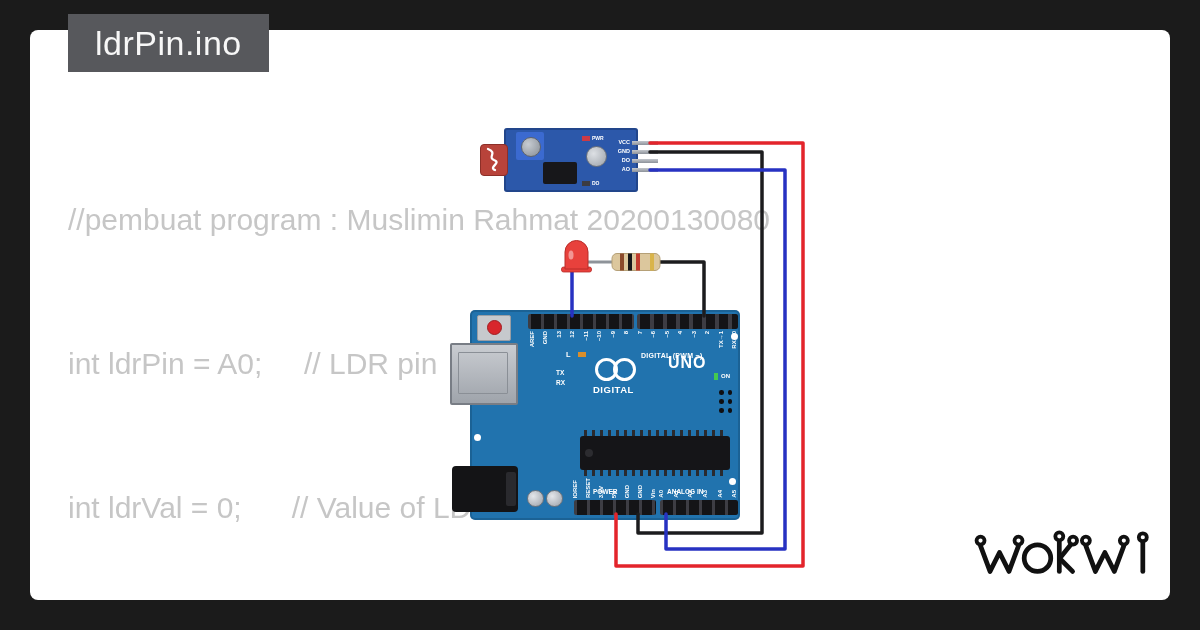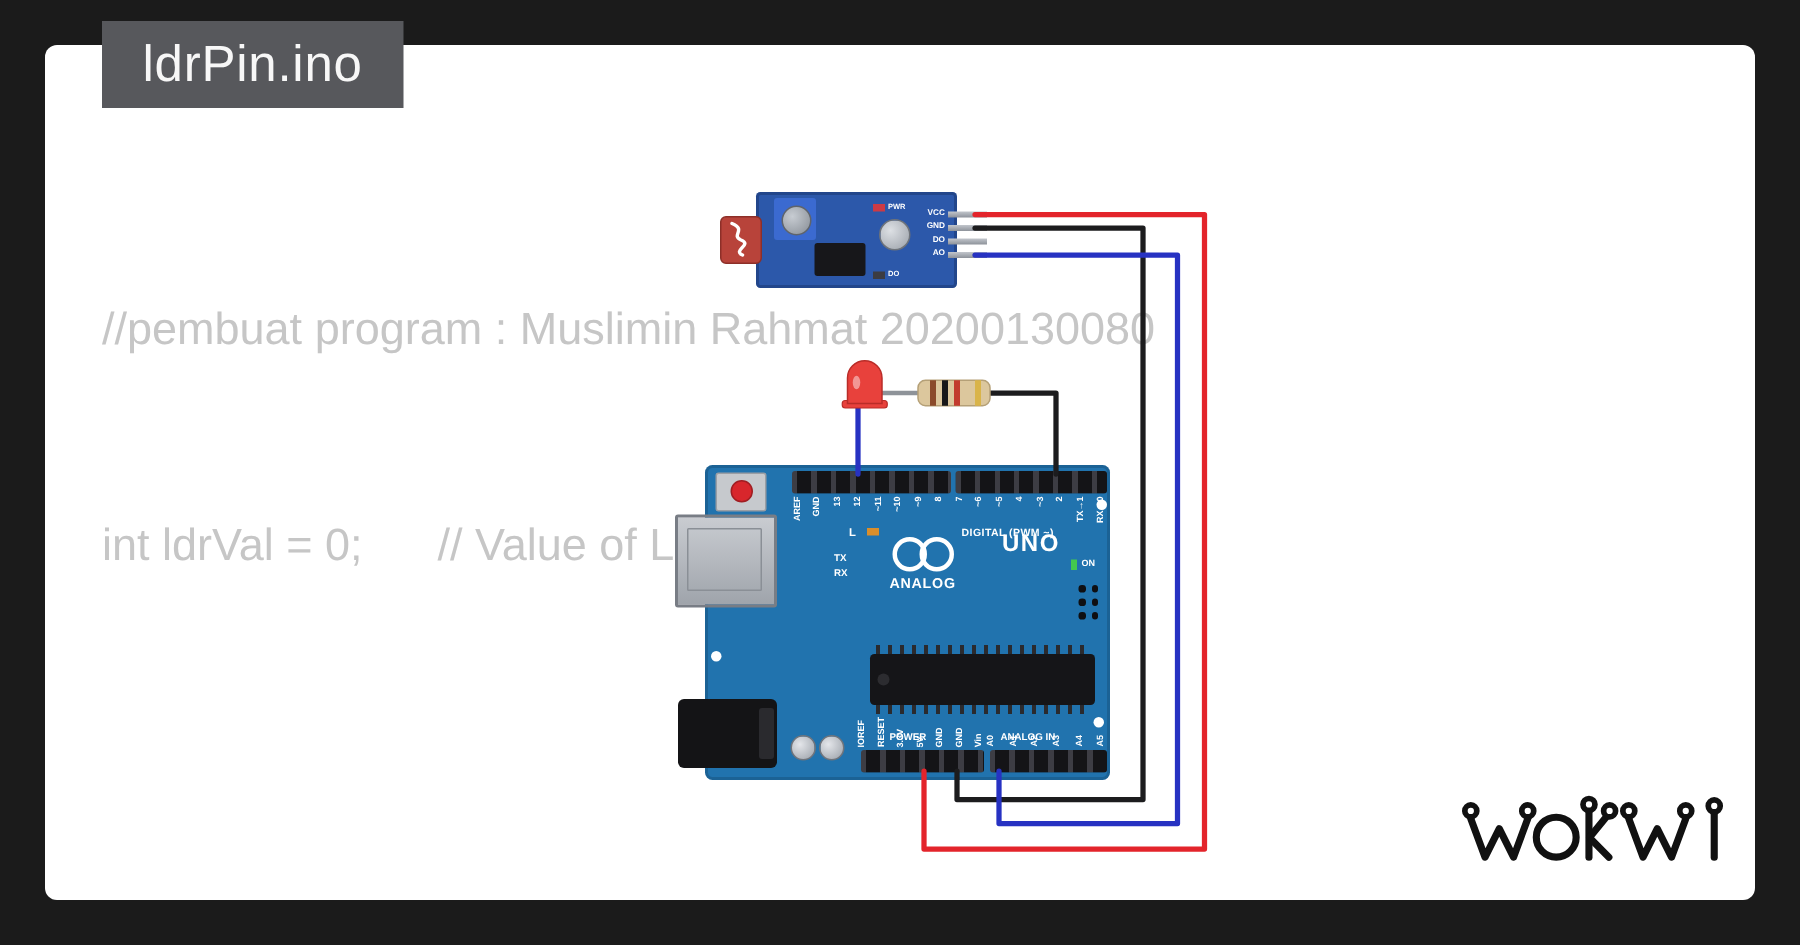--- a/index.html
+++ b/index.html
@@ -65,20 +65,21 @@
   #wokwi-logo{position:absolute;left:972px;top:522px;z-index:2;}
 </style>
 </head>
 <body>
 
 <div id="frame">
 
   <div id="page">
     <div class="code">
       <div class="code-line">//pembuat program : Muslimin Rahmat 20200130080</div>
+      <div class="code-line">int ldrPin = A0;     // LDR pin</div>
       <div class="code-line">int ldrVal = 0;      // Value of LDR</div>
       
       
       
       
       
       
       
       
     </div>
@@ -142,21 +143,21 @@
     <span class="abs board-text" style="left:641px;top:352px;font-size:7px;letter-spacing:.3px;">DIGITAL (PWM ~)</span>
 
     <span class="abs board-text" style="left:566px;top:350px;font-size:7.5px;">L</span>
     <div class="abs" style="left:578px;top:352px;width:8px;height:5px;background:#d98e2b;"></div>
     <span class="abs board-text" style="left:556px;top:369px;font-size:6.5px;">TX</span>
     <span class="abs board-text" style="left:556px;top:379px;font-size:6.5px;">RX</span>
 
     <div class="abs logo-circle" style="left:595px;top:358px;"></div>
     <div class="abs logo-circle" style="left:613px;top:358px;"></div>
     <span class="abs board-text" style="left:668px;top:354px;font-size:16px;letter-spacing:1px;">UNO</span>
-    <span class="abs board-text" style="left:593px;top:384px;font-size:9.5px;letter-spacing:.5px;">ANALOG</span>
+    <span class="abs board-text" style="left:593px;top:384px;font-size:9.5px;letter-spacing:.5px;">DIGITAL</span>
 
     <div class="abs" style="left:714px;top:373px;width:4px;height:7px;background:#43c94f;"></div>
     <span class="abs board-text" style="left:721px;top:373px;font-size:6px;">ON</span>
     <div class="abs icsp">
       <i></i>
         <i></i>
         <i></i>
         <i></i>
         <i></i>
         <i></i>

